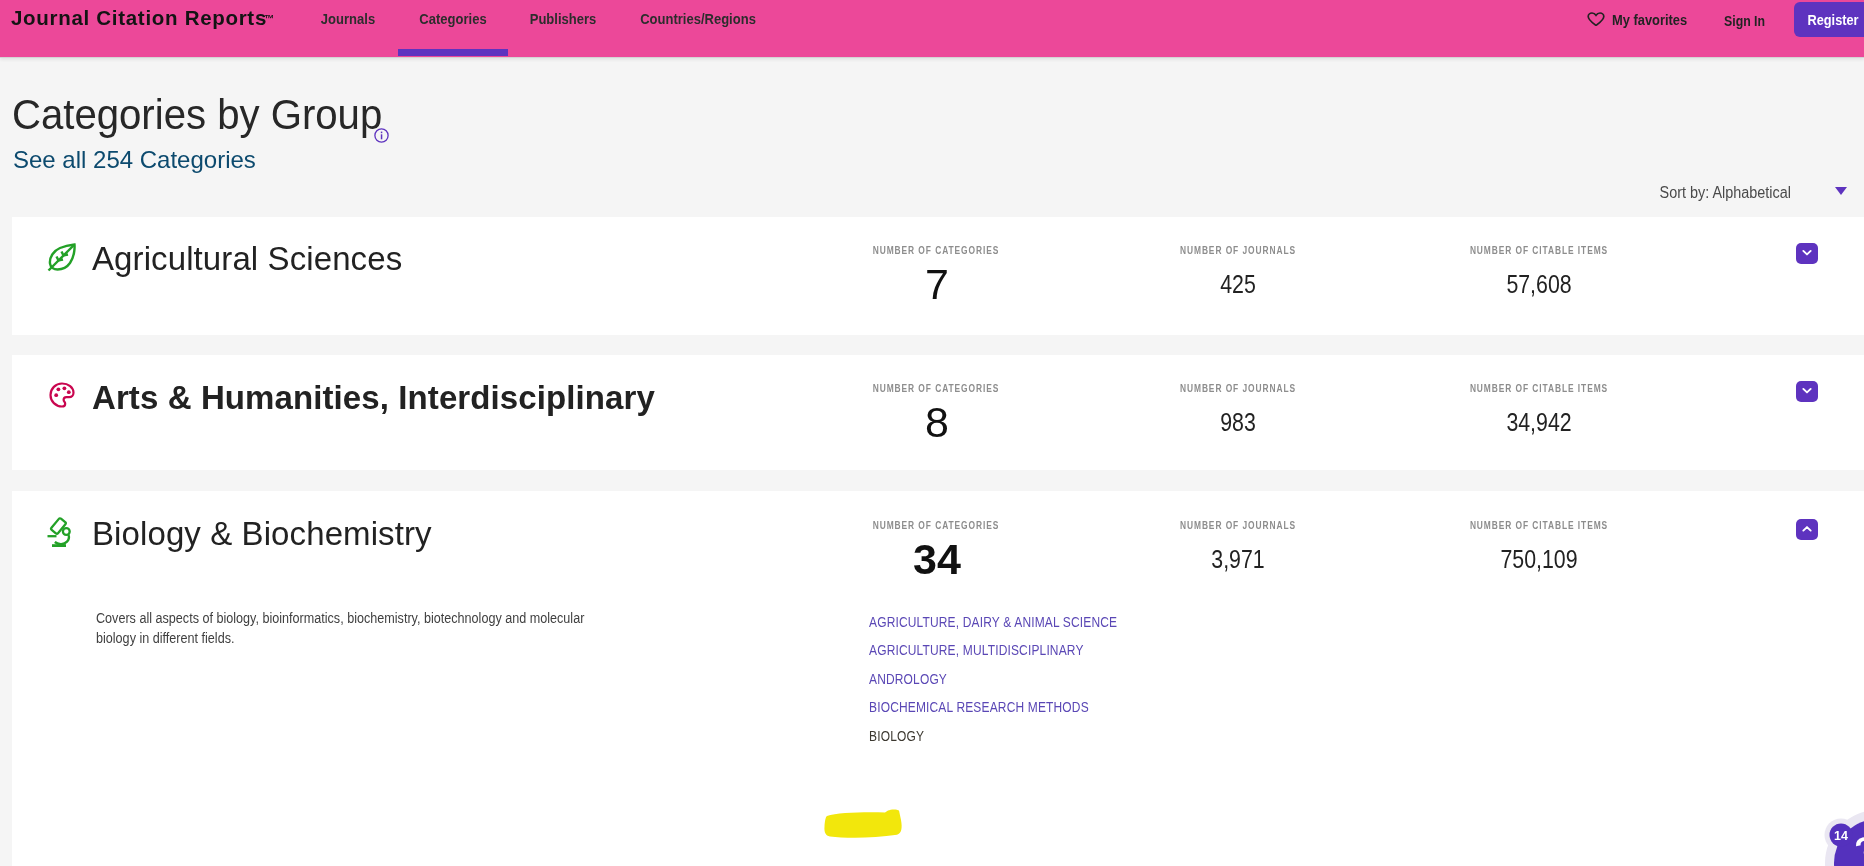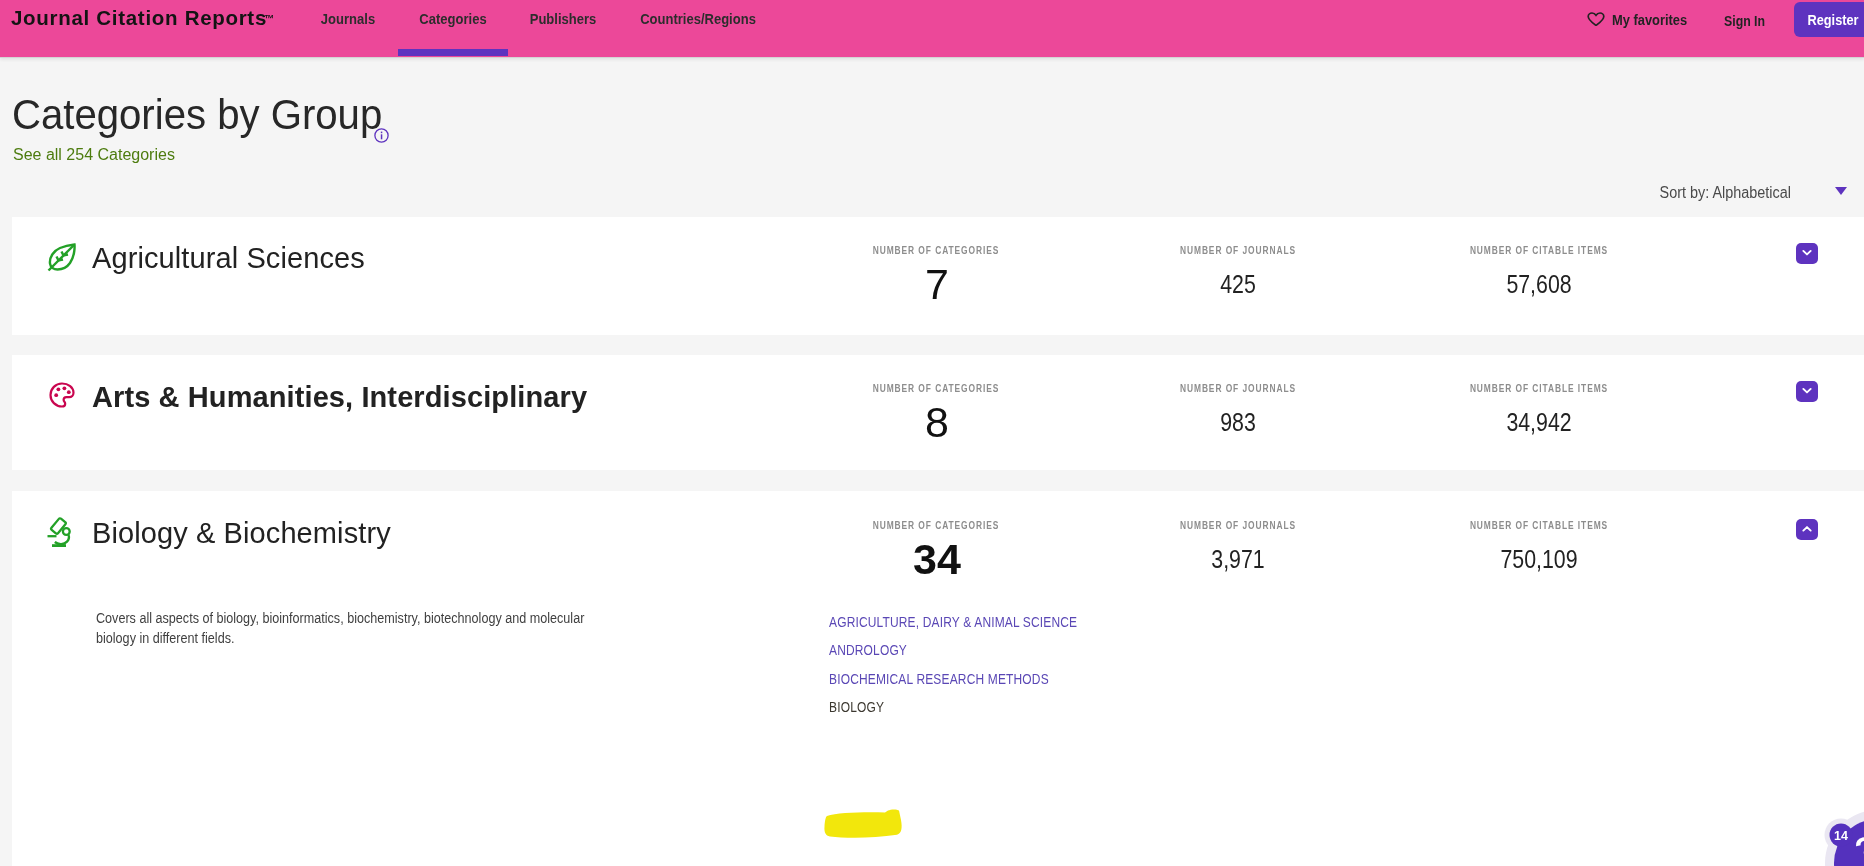--- a/index.html
+++ b/index.html
@@ -19,42 +19,42 @@
   #myfav { position:absolute; left:1612px; top:12px; font-size:14px; font-weight:700; color:#232323; white-space:nowrap; transform:scaleX(0.92); transform-origin:left center; }
   #signin { position:absolute; left:1724px; top:12.5px; font-size:14px; font-weight:700; color:#232323; white-space:nowrap; transform:scaleX(0.88); transform-origin:left center; }
   #register { position:absolute; left:1794px; top:2px; width:78px; height:35px; background:#5e33bf;
     border-radius:6px; color:#fff; font-size:15px; font-weight:700; text-align:center; line-height:35px; }
   #hearticon { position:absolute; left:1587px; top:11.5px; }
 
   
   #h1 { position:absolute; left:12px; top:94px; font-size:42.5px; line-height:42.5px; font-weight:400; color:#272727;
     white-space:nowrap; transform:scaleX(0.944); transform-origin:left center; }
   #infoicon { position:absolute; left:374px; top:128px; }
-  #seeall { position:absolute; left:13px; top:146px; font-size:16px; color:#4d7c0f; white-space:nowrap; }
+  #seeall { position:absolute; left:13px; top:146px; font-size:24px; color:#0c4a6e; white-space:nowrap; }
   #sortby { position:absolute; right:73px; top:184px; font-size:16px; color:#4a4a4a; white-space:nowrap; transform:scaleX(0.9); transform-origin:right center; }
   #sortcaret { position:absolute; left:1835px; top:187px; width:0; height:0;
     border-left:6.5px solid transparent; border-right:6.5px solid transparent; border-top:8px solid #5e33bf; }
 
   
   .card { position:absolute; left:12px; width:1852px; background:#fff; }
   #card1 { top:217px; height:117.5px; }
   #card2 { top:354.5px; height:115px; }
   #card3 { top:491px; height:375px; }
 
-  .title { position:absolute; left:92px; font-size:29px; line-height:29px; letter-spacing:0.1px; color:#222; white-space:nowrap; }
+  .title { position:absolute; left:92px; font-size:33px; line-height:29px; letter-spacing:0.1px; color:#222; white-space:nowrap; }
   .statlabel { position:absolute; font-size:10px; font-weight:700; color:#8d8d8d; letter-spacing:1.1px;
     transform:translateX(-50%) scaleX(0.84); white-space:nowrap; }
   .bignum { position:absolute; font-size:43px; line-height:43px; color:#111; transform:translateX(-50%); white-space:nowrap; }
   .midnum { position:absolute; font-size:26px; line-height:26px; color:#222; transform:translateX(-50%) scaleX(0.82); white-space:nowrap; }
   .chevbtn { position:absolute; left:1796px; width:22px; height:21px; background:#5e33bf; border-radius:5px; }
   .chevbtn svg { position:absolute; left:50%; top:46%; transform:translate(-50%,-50%); }
 
   #desc { position:absolute; left:96px; top:609.3px; font-size:14px; line-height:19.2px; color:#3f3f3f; transform:scaleX(0.9); transform-origin:left top; }
   #links { position:absolute; left:829px; top:607.5px; list-style:none; }
-  #links li { height:28.55px; display:flex; align-items:center; }
+  #links li { height:28.55px; display:flex; align-items:center;margin-left:40px; }
   #links li span { font-size:14.5px; color:#5a47b5; letter-spacing:0.2px; white-space:nowrap;
     transform:scaleX(0.826); transform-origin:left center; }
   #hl { position:absolute; left:823px; top:808px; }
   #biologytxt { color:#3c3830 !important; }
 
 </style>
 </head>
 <body>
 
 <div class="card" id="card1"></div>
@@ -149,20 +149,23 @@
 <div id="desc">Covers all aspects of biology, bioinformatics, biochemistry, biotechnology and molecular<br>biology in different fields.</div>
 
 <svg id="hl" width="86" height="34" viewBox="0 0 86 34">
   <path d="M4 8 C14 4.5 40 4 62 4.5 L65 2.5 C68 1 74 1 76 2.5 L78 12 C79.5 20 78.5 25.5 74 26.8 C50 30.5 22 30.5 7 28.5 C2.5 27.8 1 24 1.5 18.5 C1.8 13.5 2.5 9 4 8 Z" fill="#f2e70c"></path>
 </svg>
 <ul id="links">
   <li>
       <span>AGRICULTURE, DAIRY &amp; ANIMAL SCIENCE</span>
     </li>
   <li>
+      <span>AGRICULTURE, MULTIDISCIPLINARY</span>
+    </li>
+  <li>
       <span>ANDROLOGY</span>
     </li>
   <li>
       <span>BIOCHEMICAL RESEARCH METHODS</span>
     </li>
   <li>
       <span id="biologytxt">BIOLOGY</span>
     </li>
 </ul>
 

